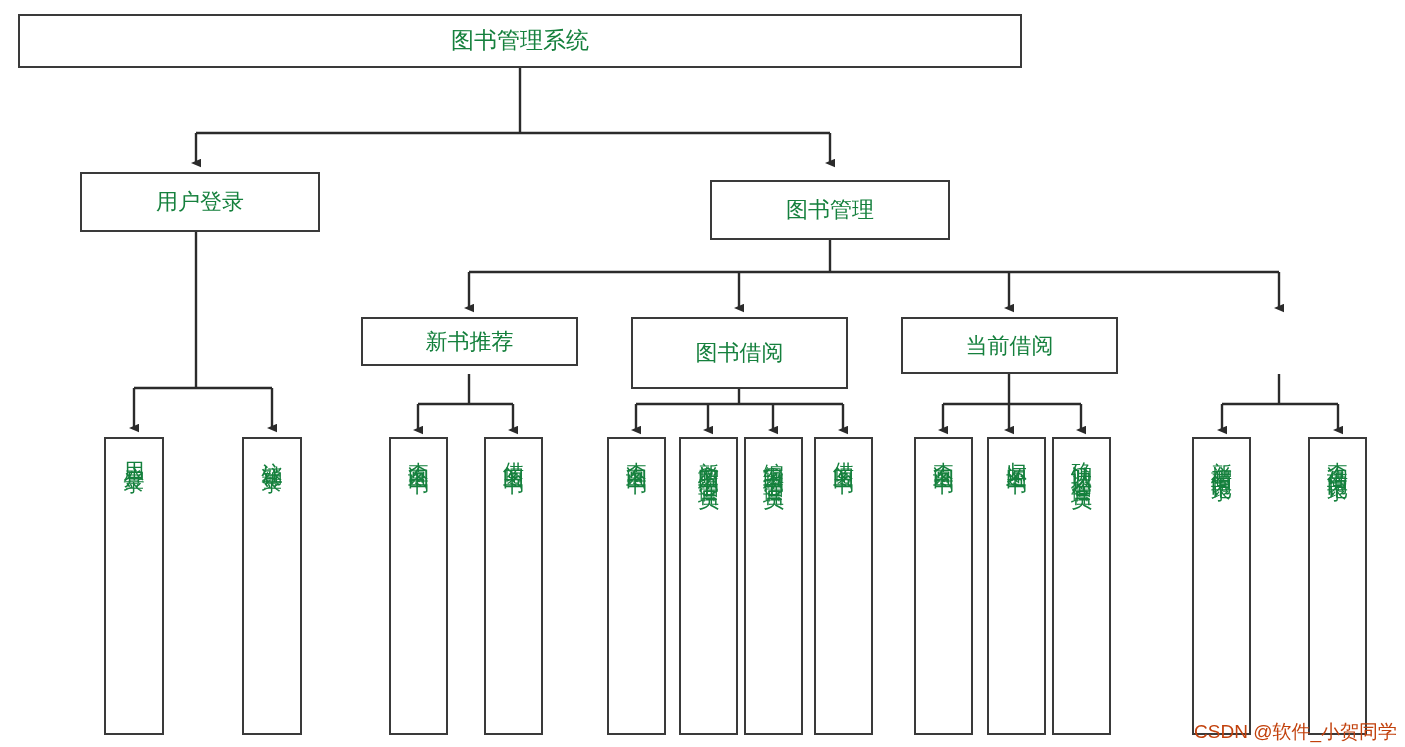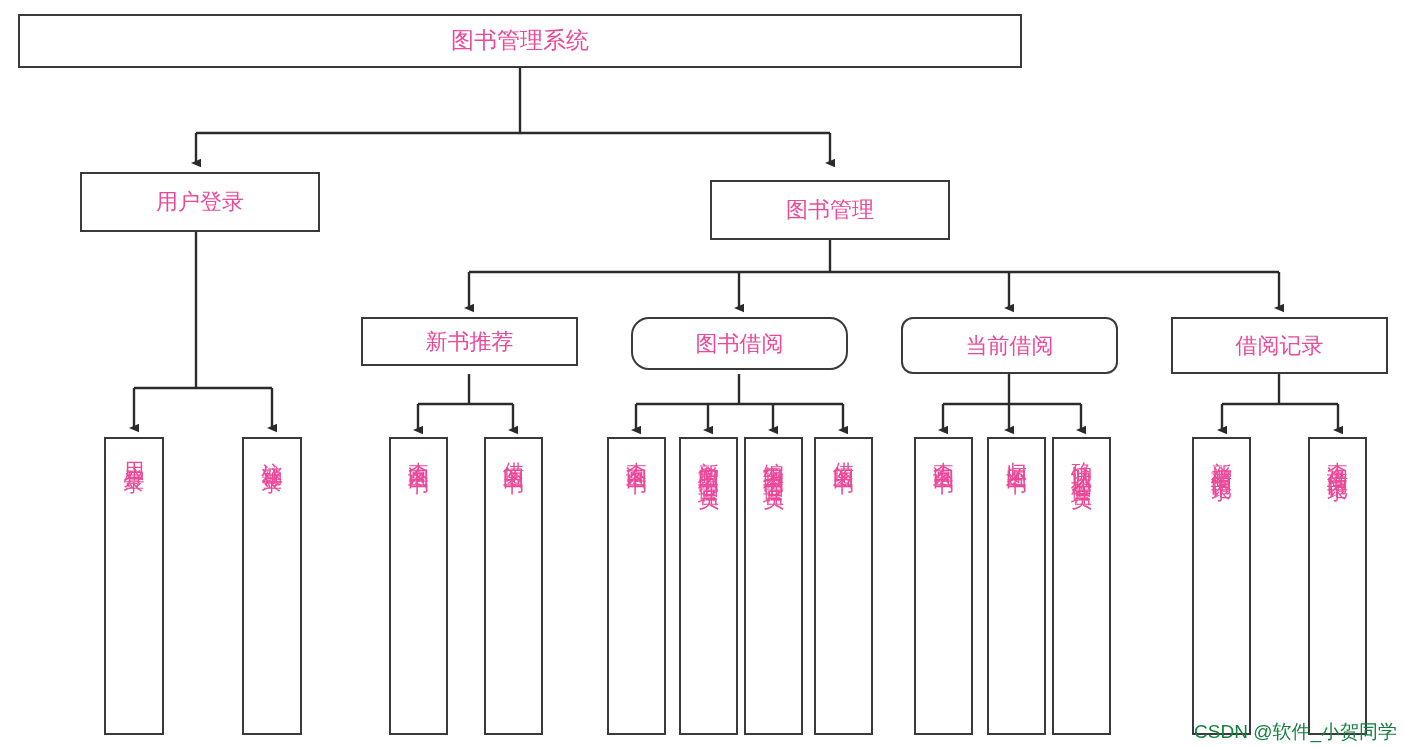--- a/index.html
+++ b/index.html
@@ -32,21 +32,21 @@
     position: absolute;
     box-sizing: border-box;
     background: #ffffff;
     border: 2px solid #3a3a3a;
     display: flex;
     align-items: center;
     justify-content: center;
     overflow: hidden;
   }
   .node-label {
-    color: #ec4899;
+    color: #15803d;
     font-family: "Liberation Sans", "DejaVu Sans", sans-serif;
     line-height: 1.18;
     white-space: pre;
     text-align: center;
   }
   .horiz .node-label {
     font-size: 22px;
     writing-mode: horizontal-tb;
   }
   .vert {
@@ -60,21 +60,21 @@
     letter-spacing: 4px;
     line-height: 1.05;
     white-space: nowrap;
   }
   .root-box .node-label { font-size: 23px; }
   .watermark {
     position: absolute;
     right: 8px;
     bottom: 2px;
     font-size: 19px;
-    color: #15803d;
+    color: #c2410c;
     font-family: "Liberation Sans", "DejaVu Sans", sans-serif;
     white-space: nowrap;
     pointer-events: none;
   }
 </style>
 </head>
 <body>
 
 <div id="diagram-root">
 
@@ -149,28 +149,25 @@
   <div class="node-box horiz" style="left:80px; top:172px; width:240px; height:60px;">
     <span class="node-label">用户登录</span>
   </div>
   <div class="node-box horiz" style="left:710px; top:172px; width:240px; height:60px;margin-top:8px;">
     <span class="node-label">图书管理</span>
   </div>
 
   <div class="node-box horiz" style="left:361px; top:317px; width:217px; height:49px;">
     <span class="node-label">新书推荐</span>
   </div>
-  <div class="node-box horiz" style="left:631px; top:317px; width:217px; height:53px;border-radius:18px;">
+  <div class="node-box horiz" style="left:631px; top:317px; width:217px; height:72px;">
     <span class="node-label">图书借阅</span>
   </div>
-  <div class="node-box horiz" style="left:901px; top:317px; width:217px; height:57px;border-radius:12px;">
+  <div class="node-box horiz" style="left:901px; top:317px; width:217px; height:57px;">
     <span class="node-label">当前借阅</span>
-  </div>
-  <div class="node-box horiz" style="left:1171px; top:317px; width:217px; height:57px;">
-    <span class="node-label">借阅记录</span>
   </div>
 
   <div class="node-box vert" style="left:104px; top:437px; width:60px; height:298px;">
     <span class="node-label">用户登录</span>
   </div>
   <div class="node-box vert" style="left:242px; top:437px; width:60px; height:298px;">
     <span class="node-label">注销登录</span>
   </div>
 
   <div class="node-box vert" style="left:389px; top:437px; width:59px; height:298px;">

